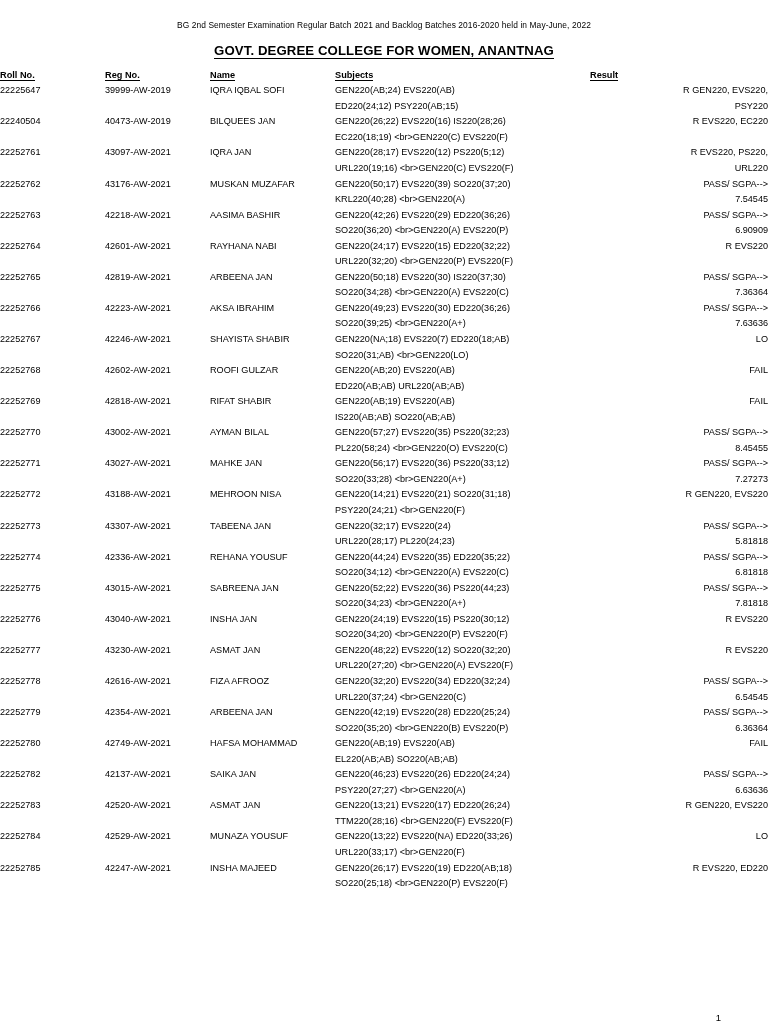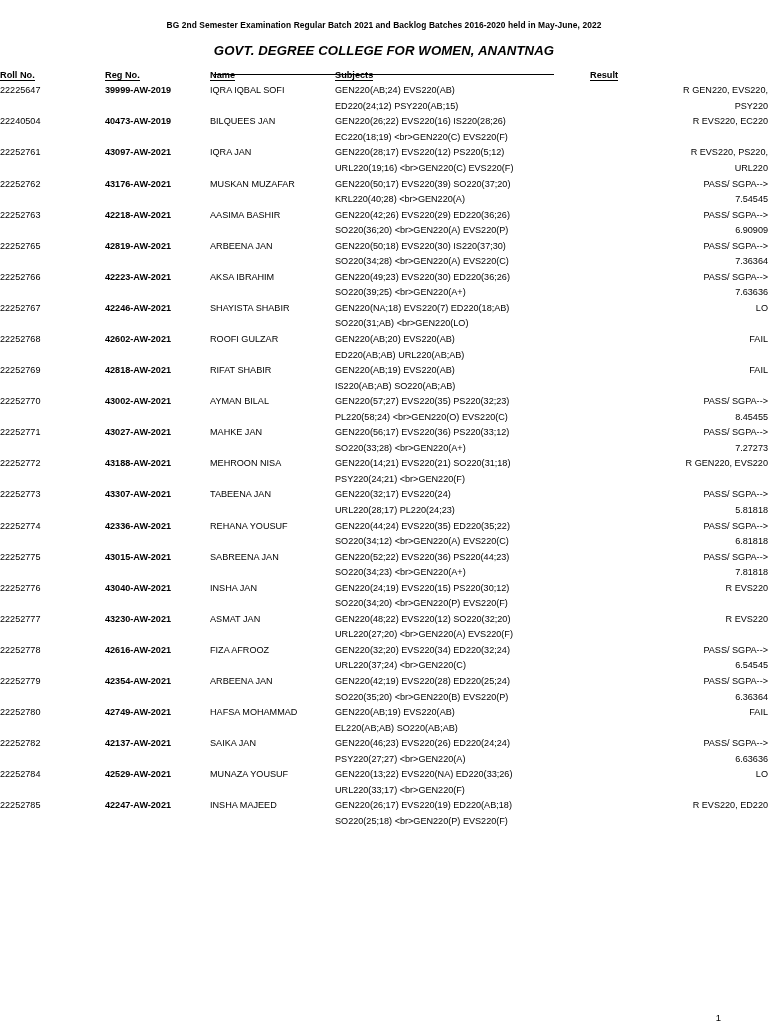--- a/index.html
+++ b/index.html
@@ -18,36 +18,35 @@
   .page {
     width: 768px;
     height: 1024px;
     box-sizing: border-box;
     padding: 0;
     position: relative;
   }
   .exam-line {
     text-align: center;
     font-size: 8.4px;
-    font-weight: bold;
+    font-weight: normal;
     letter-spacing: 0.1px;
     margin-top: 21px;
     line-height: 1.1;
   }
   .college-title {
     text-align: center;
     font-size: 13.2px;
     font-weight: bold;
     margin-top: 13px;
     letter-spacing: 0.1px;
   }
   .college-title span {
     border-bottom: 1.3px solid #000;
-    padding-bottom: 16px;
-    font-style: italic;
+    padding-bottom: 0px;
   }
   table.results {
     width: 100%;
     border-collapse: collapse;
     margin-top: 12px;
     table-layout: fixed;
   }
   table.results th {
     font-size: 9.2px;
     font-weight: bold;
@@ -66,21 +65,21 @@
   th.c-subj { width: 255px; text-align: left; padding-left: 38px; }
   th.c-res  { width: 178px; text-align: center; }
 
   table.results td {
     font-size: 9.1px;
     vertical-align: top;
     padding: 0;
     line-height: 15.55px;
   }
   td.roll { padding-left: 22px; white-space: nowrap; }
-  td.reg  { padding-left: 3px; white-space: nowrap; font-weight: bold; }
+  td.reg  { padding-left: 3px; white-space: nowrap; }
   td.name { padding-left: 28px; }
   td.subj { padding-left: 38px; }
   td.res  { text-align: center; }
 
   .subj-line, .res-line {
     display: block;
     white-space: nowrap;
   }
   .res-line { text-align: right; }
 
@@ -169,20 +168,32 @@
           <td class="subj">
             <span class="subj-line">GEN220(42;26) EVS220(29) ED220(36;26)</span>
             <span class="subj-line">SO220(36;20) &lt;br&gt;GEN220(A) EVS220(P)</span>
           </td>
           <td class="res">
             <span class="res-line">PASS/ SGPA--&gt;</span>
             <span class="res-line">6.90909</span>
           </td>
         </tr>
         <tr>
+          <td class="roll">22252764</td>
+          <td class="reg">42601-AW-2021</td>
+          <td class="name">RAYHANA NABI</td>
+          <td class="subj">
+            <span class="subj-line">GEN220(24;17) EVS220(15) ED220(32;22)</span>
+            <span class="subj-line">URL220(32;20) &lt;br&gt;GEN220(P) EVS220(F)</span>
+          </td>
+          <td class="res">
+            <span class="res-line">R  EVS220</span>
+          </td>
+        </tr>
+        <tr>
           <td class="roll">22252765</td>
           <td class="reg">42819-AW-2021</td>
           <td class="name">ARBEENA JAN</td>
           <td class="subj">
             <span class="subj-line">GEN220(50;18) EVS220(30) IS220(37;30)</span>
             <span class="subj-line">SO220(34;28) &lt;br&gt;GEN220(A) EVS220(C)</span>
           </td>
           <td class="res">
             <span class="res-line">PASS/ SGPA--&gt;</span>
             <span class="res-line">7.36364</span>
@@ -383,20 +394,32 @@
           <td class="subj">
             <span class="subj-line">GEN220(46;23) EVS220(26) ED220(24;24)</span>
             <span class="subj-line">PSY220(27;27) &lt;br&gt;GEN220(A)</span>
           </td>
           <td class="res">
             <span class="res-line">PASS/ SGPA--&gt;</span>
             <span class="res-line">6.63636</span>
           </td>
         </tr>
         <tr>
+          <td class="roll">22252783</td>
+          <td class="reg">42520-AW-2021</td>
+          <td class="name">ASMAT JAN</td>
+          <td class="subj">
+            <span class="subj-line">GEN220(13;21) EVS220(17) ED220(26;24)</span>
+            <span class="subj-line">TTM220(28;16) &lt;br&gt;GEN220(F) EVS220(F)</span>
+          </td>
+          <td class="res">
+            <span class="res-line">R  GEN220, EVS220</span>
+          </td>
+        </tr>
+        <tr>
           <td class="roll">22252784</td>
           <td class="reg">42529-AW-2021</td>
           <td class="name">MUNAZA YOUSUF</td>
           <td class="subj">
             <span class="subj-line">GEN220(13;22) EVS220(NA) ED220(33;26)</span>
             <span class="subj-line">URL220(33;17) &lt;br&gt;GEN220(F)</span>
           </td>
           <td class="res">
             <span class="res-line">LO</span>
           </td>

